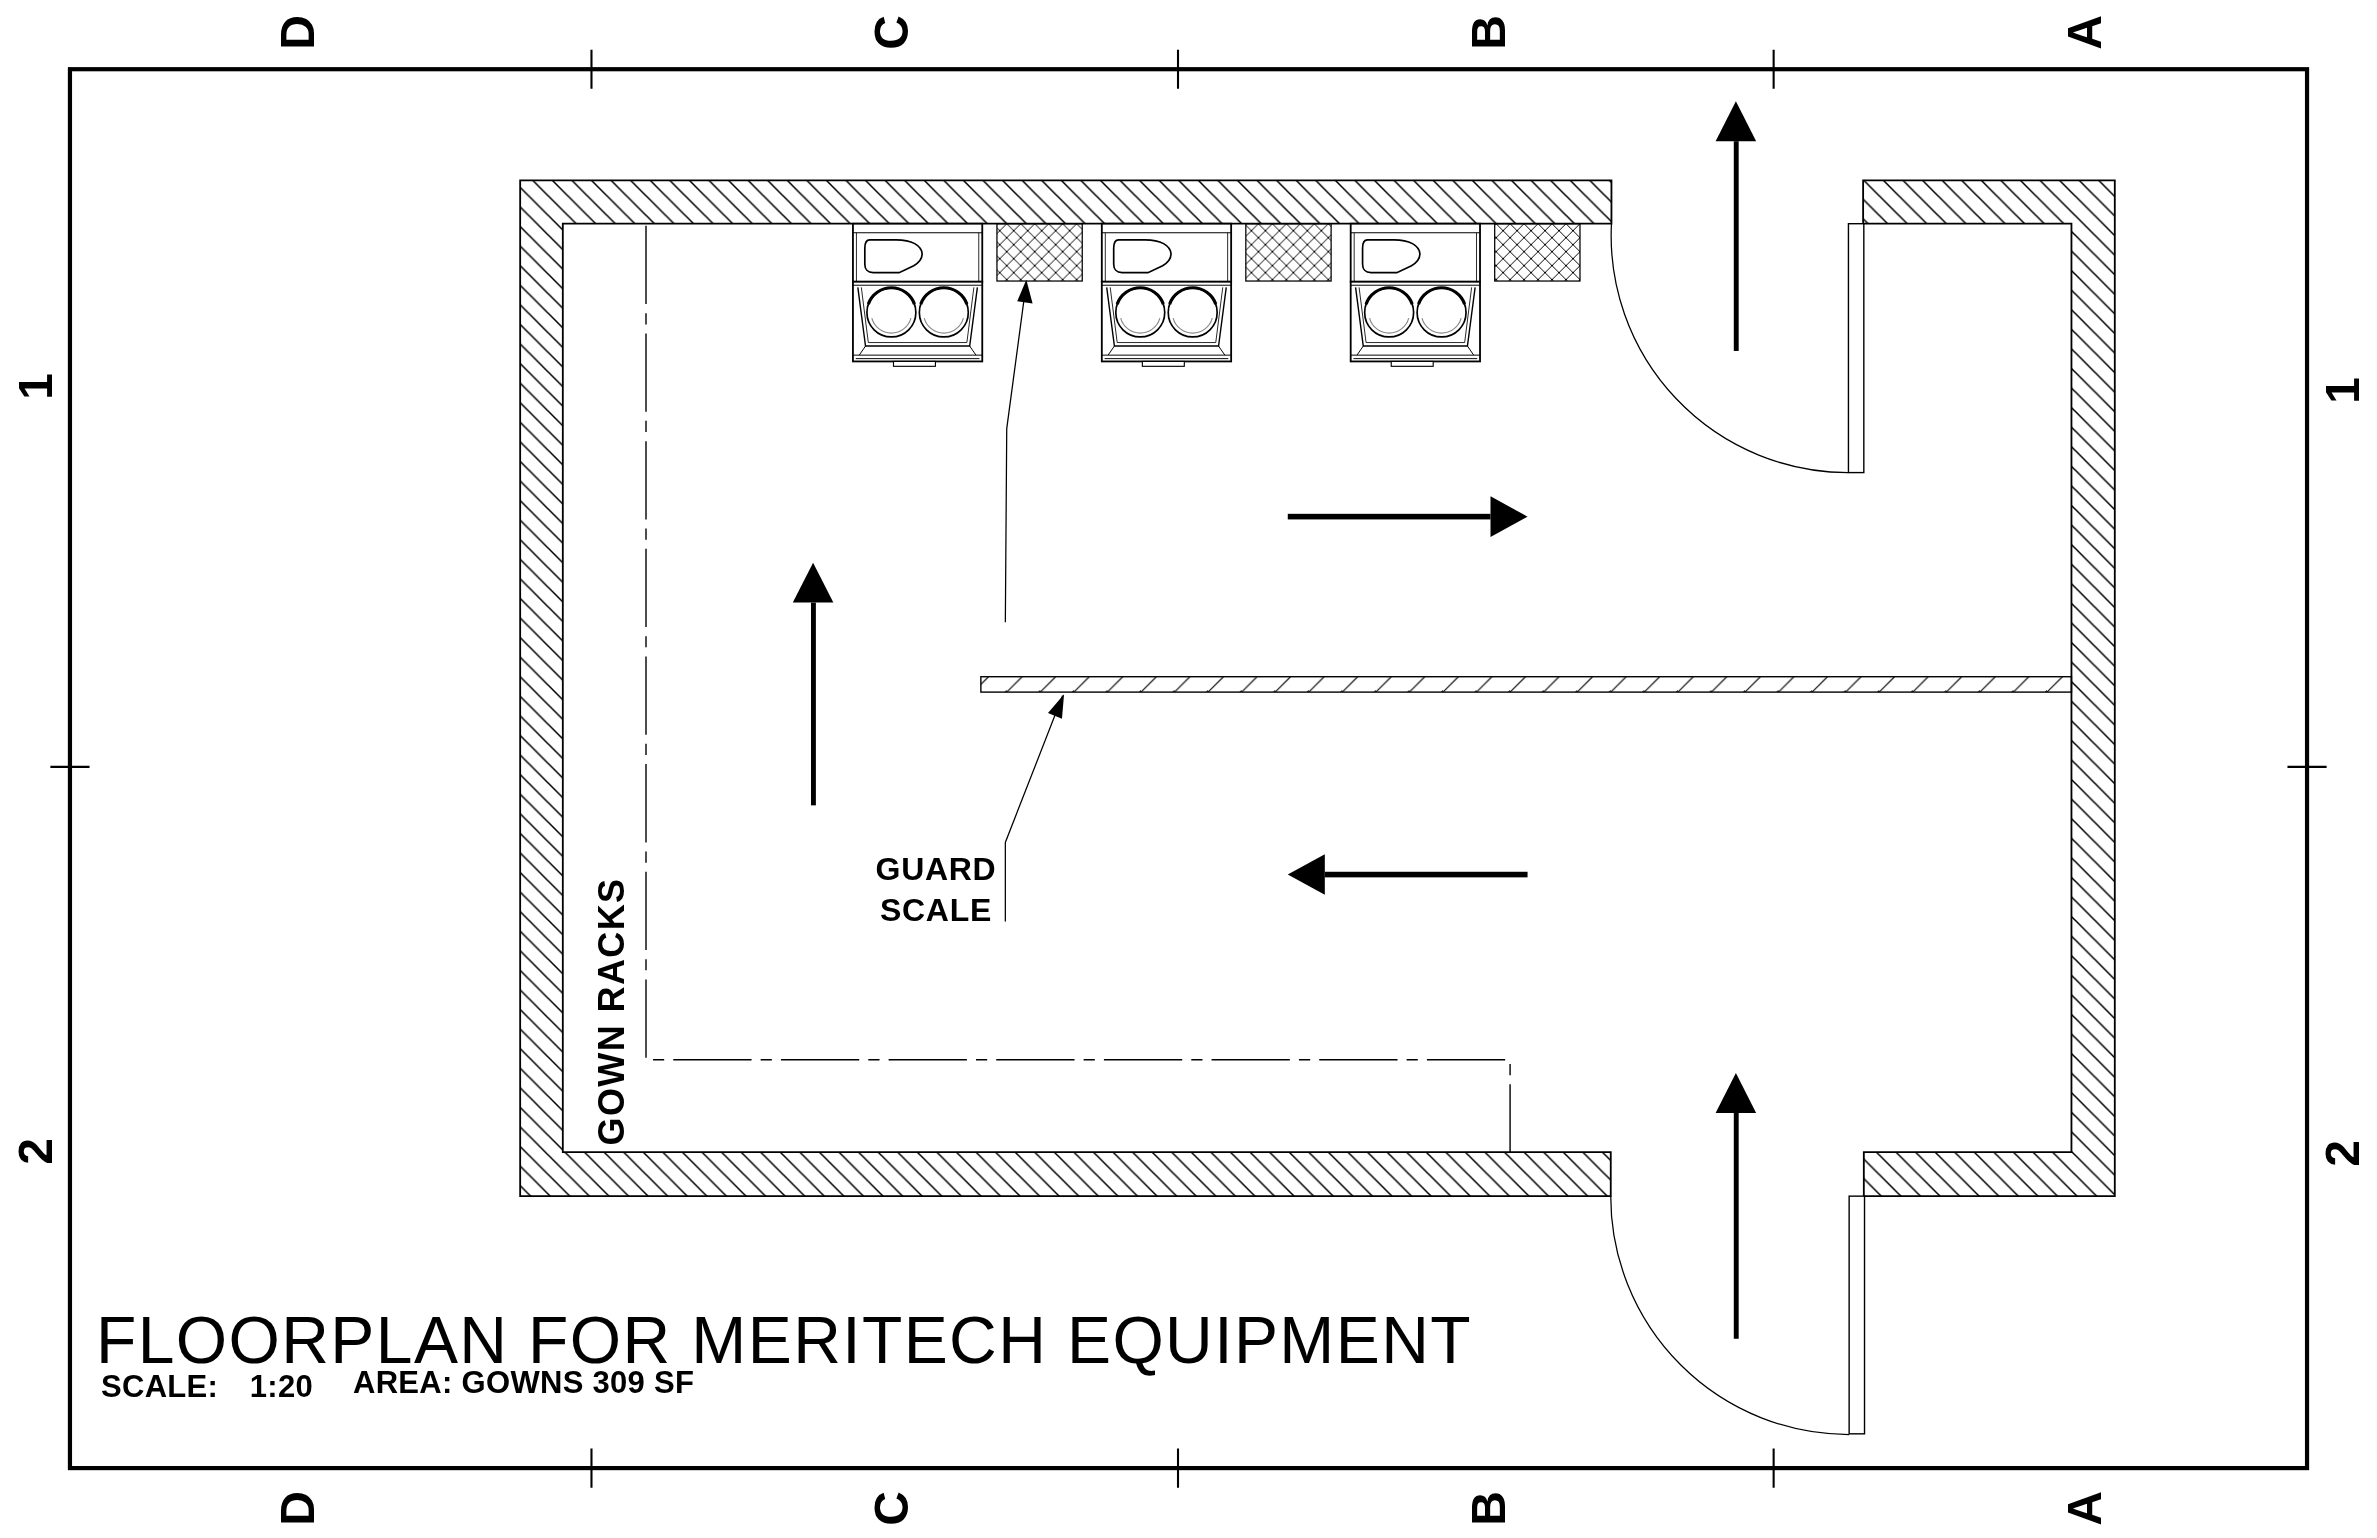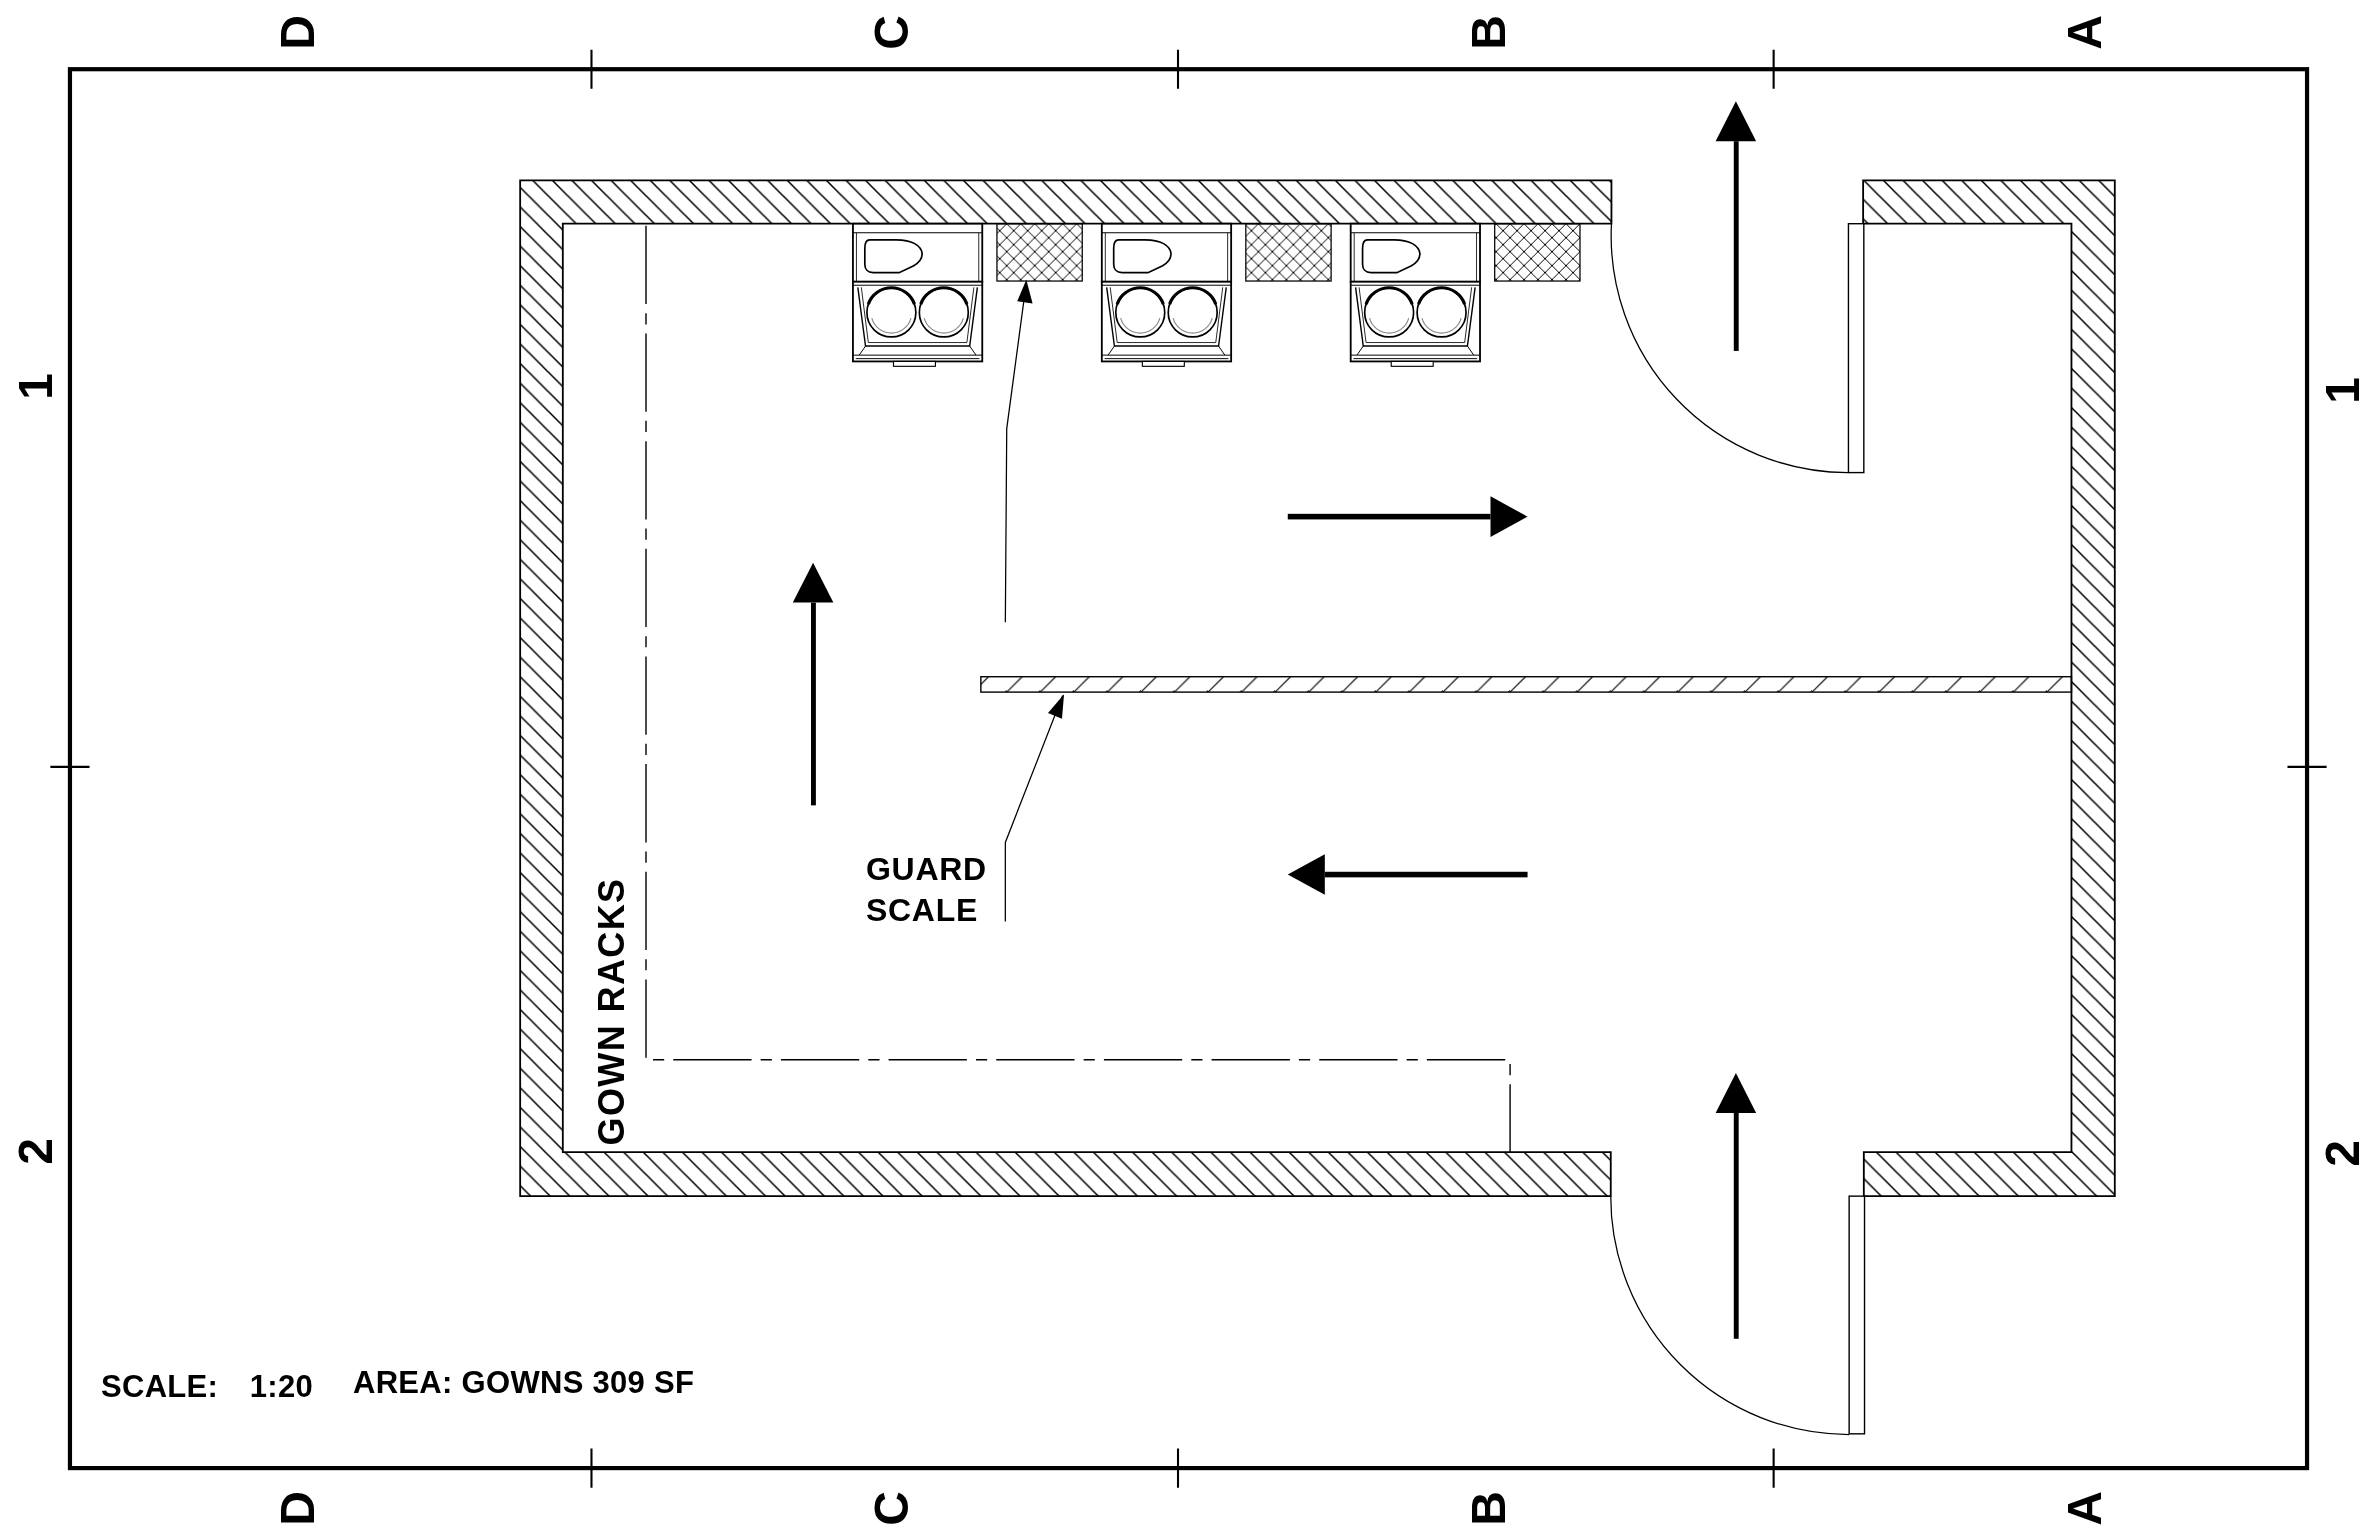--- a/index.html
+++ b/index.html
@@ -4,21 +4,21 @@
 <style>
   html,body{margin:0;padding:0;background:#ffffff;}
   body{width:2377px;height:1538px;overflow:hidden;position:relative;
        font-family:"Liberation Sans",sans-serif;color:#000;}
   #sheet{position:absolute;left:0;top:0;width:2377px;height:1538px;background:#fff;}
   svg{position:absolute;left:0;top:0;}
   .txt{position:absolute;white-space:pre;}
   .grid-label{position:absolute;width:63px;height:63px;display:flex;align-items:center;justify-content:center;
       font-size:48px;font-weight:700;transform:rotate(-90deg);letter-spacing:0;}
   .note{font-weight:700;font-size:32px;letter-spacing:0.7px;line-height:35px;}
-  .note2{font-weight:700;font-size:32px;letter-spacing:0.7px;line-height:41px;text-align:left;}
+  .note2{font-weight:700;font-size:32px;letter-spacing:0.7px;line-height:41px;text-align:center;}
   .gown{font-weight:700;font-size:36px;letter-spacing:1.4px;text-align:center;
         transform:rotate(-90deg);}
   .title{font-weight:400;font-size:66px;letter-spacing:1.4px;}
   .tb-small{font-weight:700;font-size:31px;letter-spacing:0.3px;}
 </style>
 </head>
 <body>
 
 <div id="sheet">
 
@@ -144,17 +144,18 @@
 <div class="grid-label" style="left:4.2px;top:355px;">1</div>
 <div class="grid-label" style="left:4.2px;top:1120px;">2</div>
 <div class="grid-label" style="left:2311px;top:359px;">1</div>
 <div class="grid-label" style="left:2311px;top:1122px;">2</div>
 
 
 <div class="txt note2" style="left:866px;top:849px;width:140px;"><span>GUARD</span><br><span>SCALE</span></div>
 
 <div class="txt gown" style="left:493px;top:1012px;width:231px;height:36px;">GOWN RACKS</div>
 
+<div class="txt title" style="left:96px;top:1302px;">FLOORPLAN FOR MERITECH EQUIPMENT</div>
 <div class="txt tb-small" style="left:101px;top:1369px;"><span>SCALE:</span>  <span>1:20</span></div>
 <div class="txt tb-small" style="left:353px;top:1365px;">AREA: GOWNS 309 SF</div>
 
 </div>
 
 
 </body></html>

